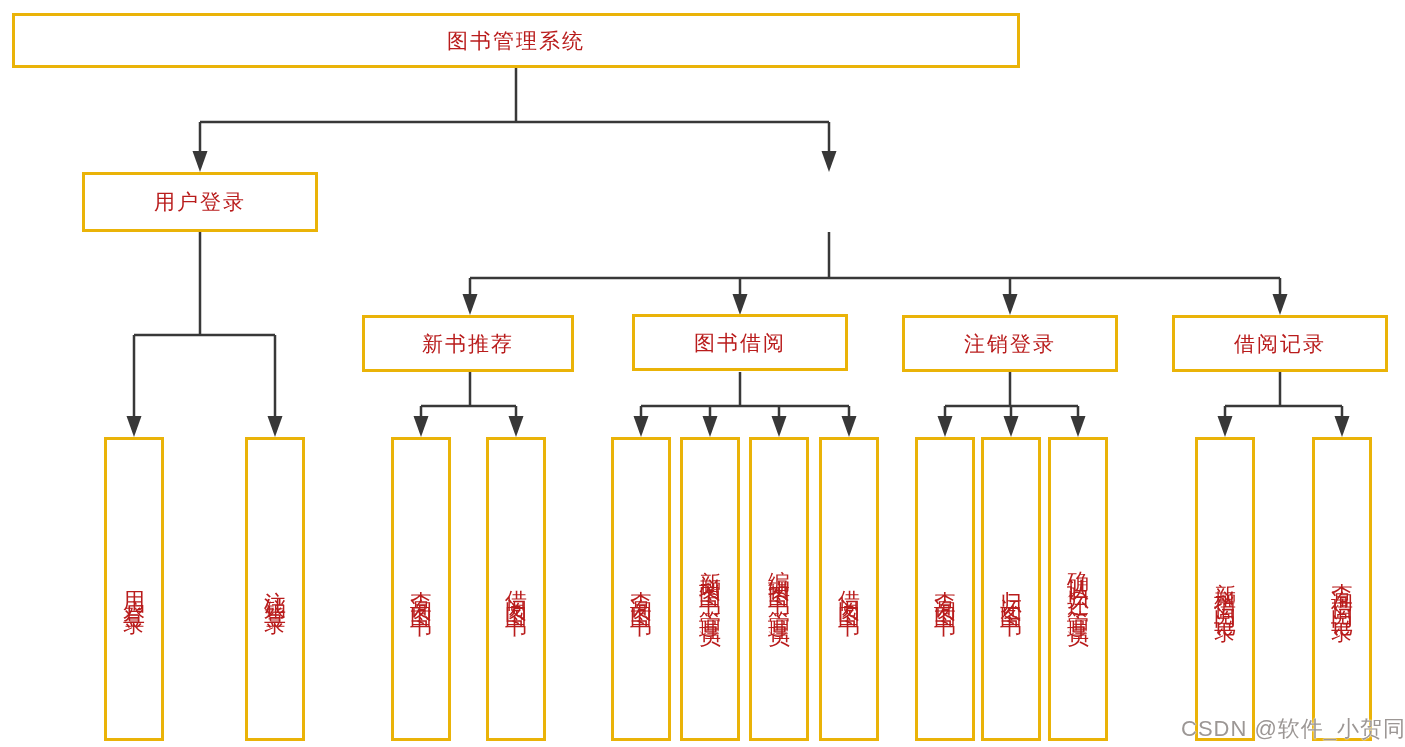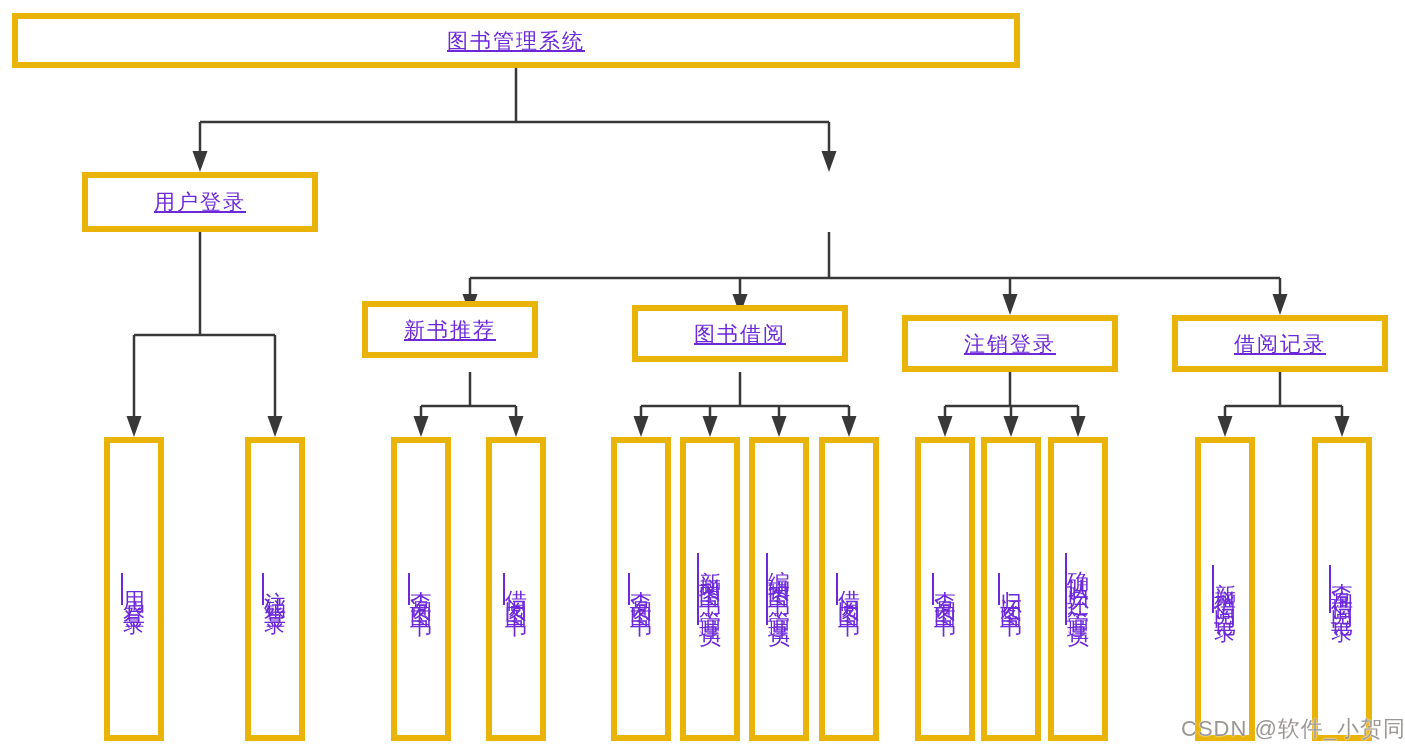--- a/index.html
+++ b/index.html
@@ -14,27 +14,26 @@
   .wires {
     position: absolute;
     left: 0; top: 0;
     width: 1405px; height: 747px;
     z-index: 1;
   }
   .node {
     position: absolute;
     box-sizing: border-box;
     background: #ffffff;
-    border: 6px solid #eab308;
-    color: #6d28d9;
+    border: 3px solid #eab308;
+    color: #b91c1c;
     display: flex;
     align-items: center;
     justify-content: center;
     z-index: 2;
-    text-decoration: underline;
   }
   .node.h {
     font-size: 21px;
     letter-spacing: 2px;
     white-space: nowrap;
   }
   .node.v .vtext {
     writing-mode: vertical-rl;
     text-orientation: mixed;
     font-size: 22px;
@@ -96,22 +95,22 @@
       <polygon points="1070.5,416 1085.5,416 1078,437"></polygon>
       <polygon points="1217.5,416 1232.5,416 1225,437"></polygon>
       <polygon points="1334.5,416 1349.5,416 1342,437"></polygon>
     </g>
   </svg>
 
   <div class="node h" style="left:12px; top:13px; width:1008px; height:55px">图书管理系统</div>
 
   <div class="node h" style="left:82px; top:172px; width:236px; height:60px">用户登录</div>
 
-  <div class="node h" style="left:362px; top:301px; width:176px; height:57px">新书推荐</div>
-  <div class="node h" style="left:632px; top:305px; width:216px; height:57px">图书借阅</div>
+  <div class="node h" style="left:362px; top:315px; width:212px; height:57px">新书推荐</div>
+  <div class="node h" style="left:632px; top:314px; width:216px; height:57px">图书借阅</div>
   <div class="node h" style="left:902px; top:315px; width:216px; height:57px">注销登录</div>
   <div class="node h" style="left:1172px; top:315px; width:216px; height:57px">借阅记录</div>
 
   <div class="node v" style="left:104px; top:437px; width:60px; height:304px">
     <span class="vtext">用户登录</span>
   </div>
   <div class="node v" style="left:245px; top:437px; width:60px; height:304px">
     <span class="vtext">注销登录</span>
   </div>
 

